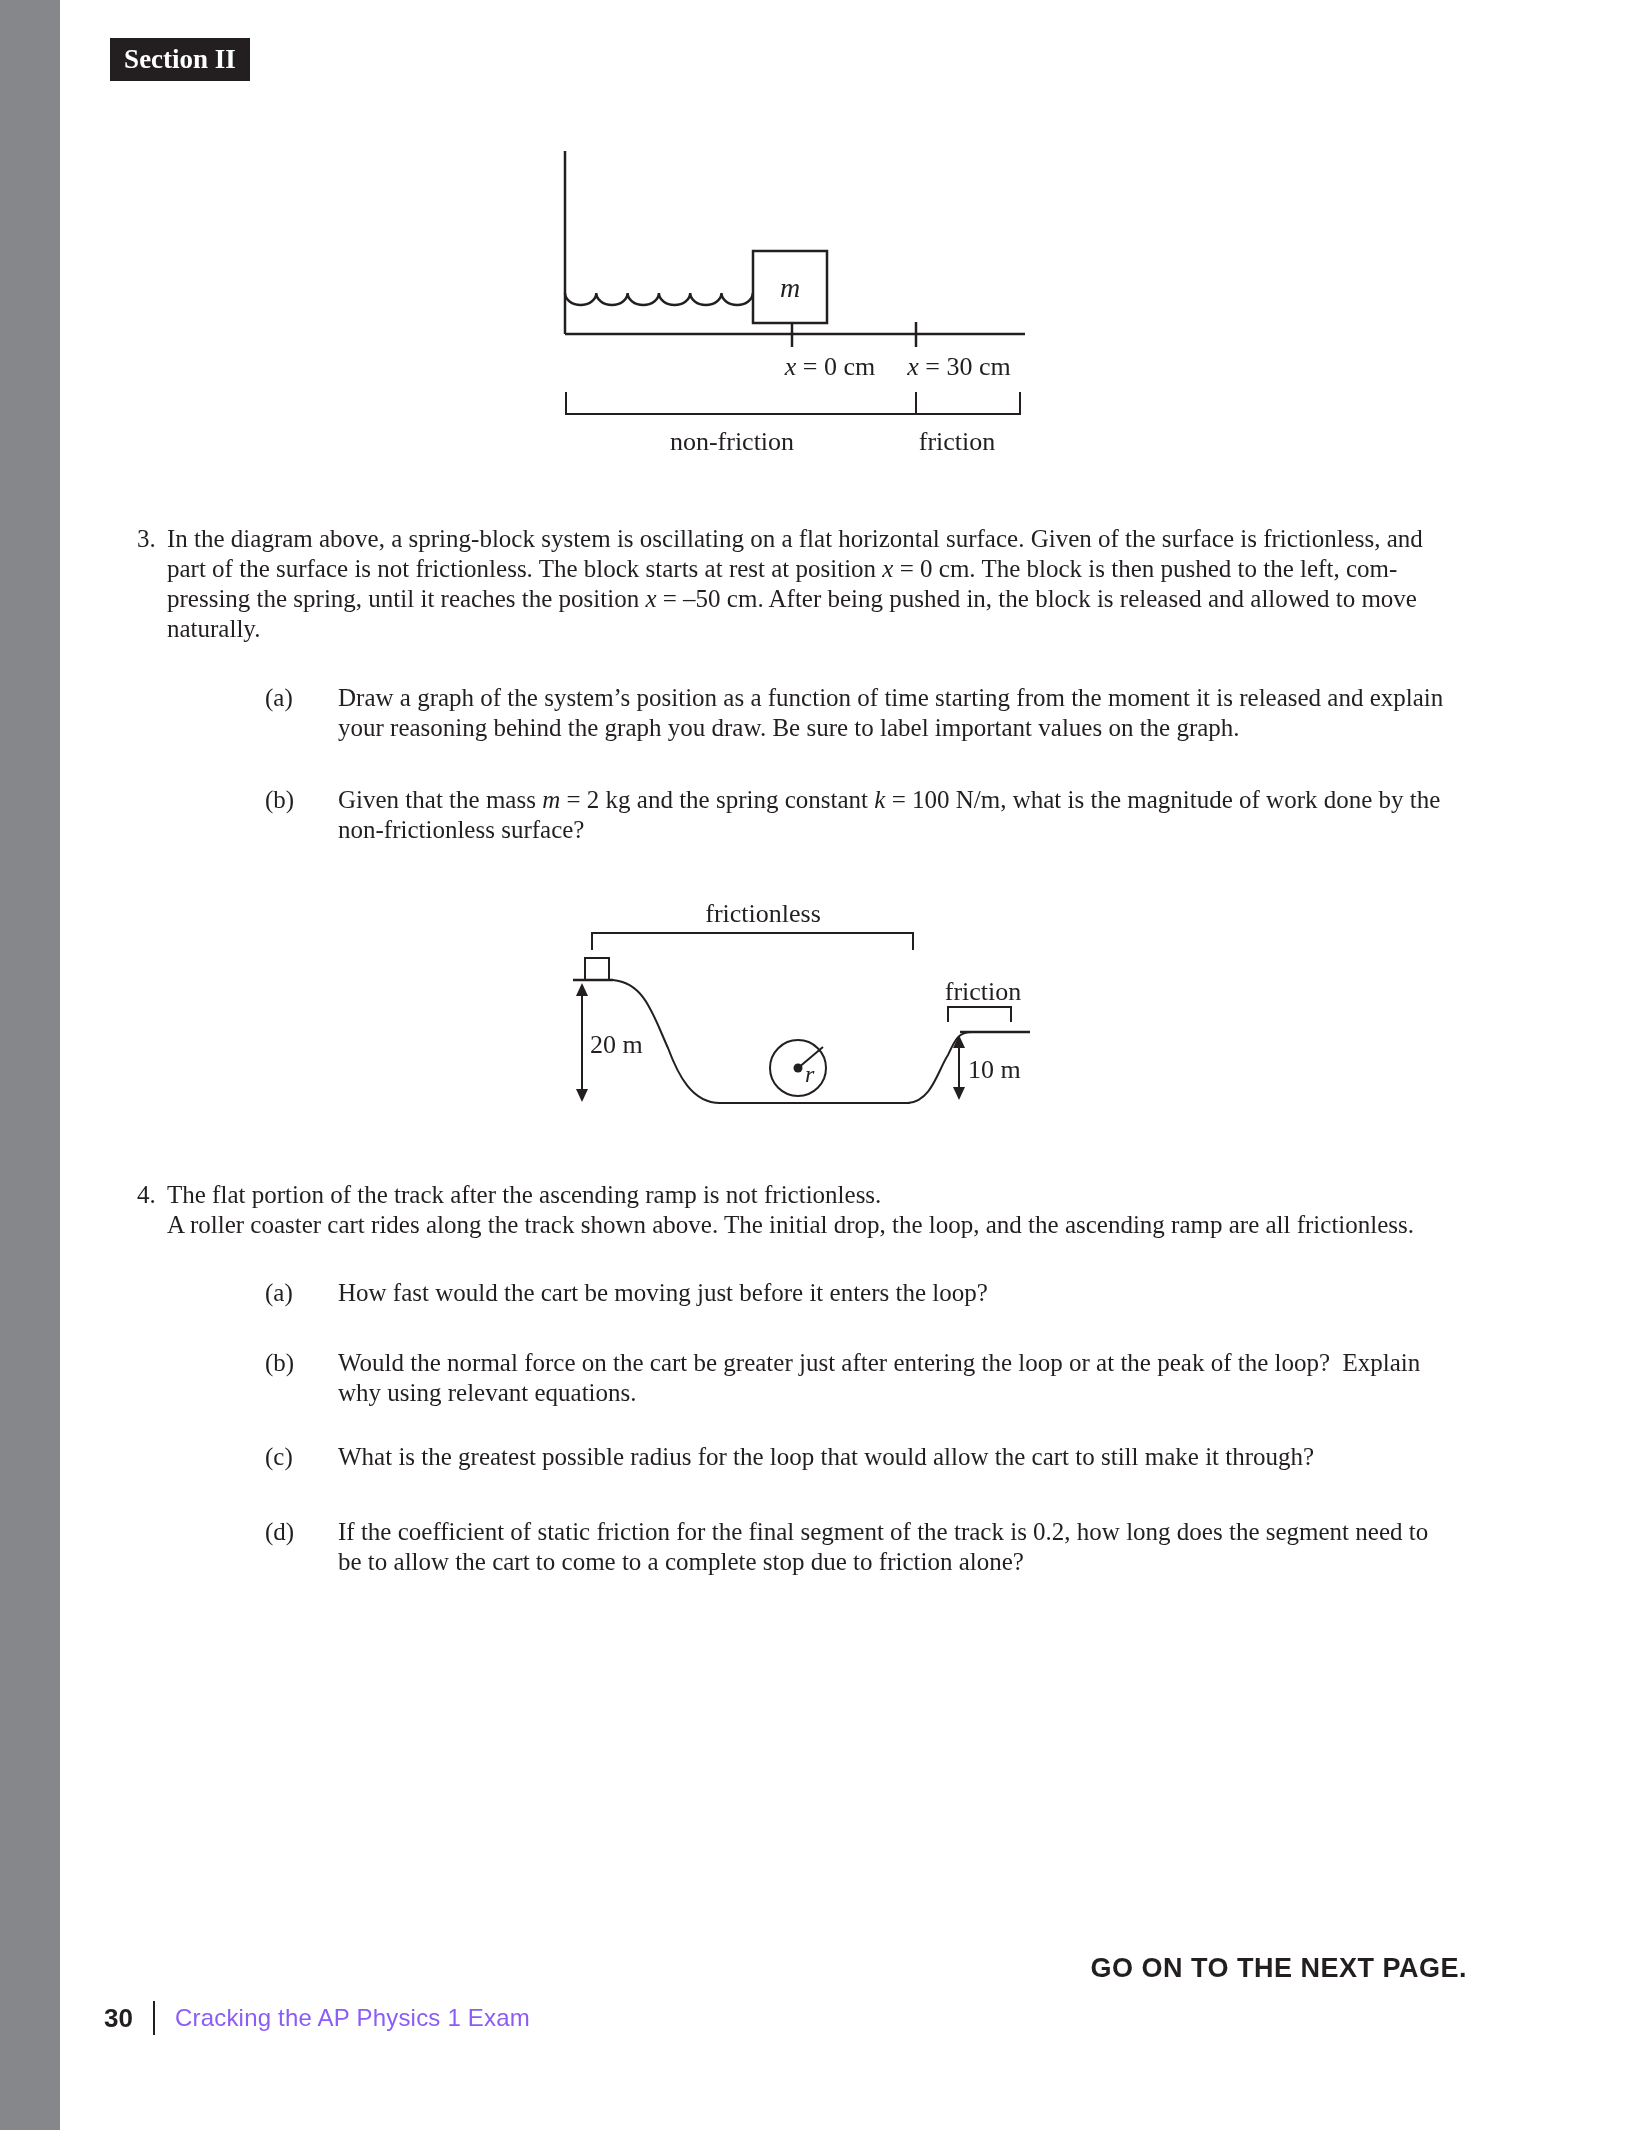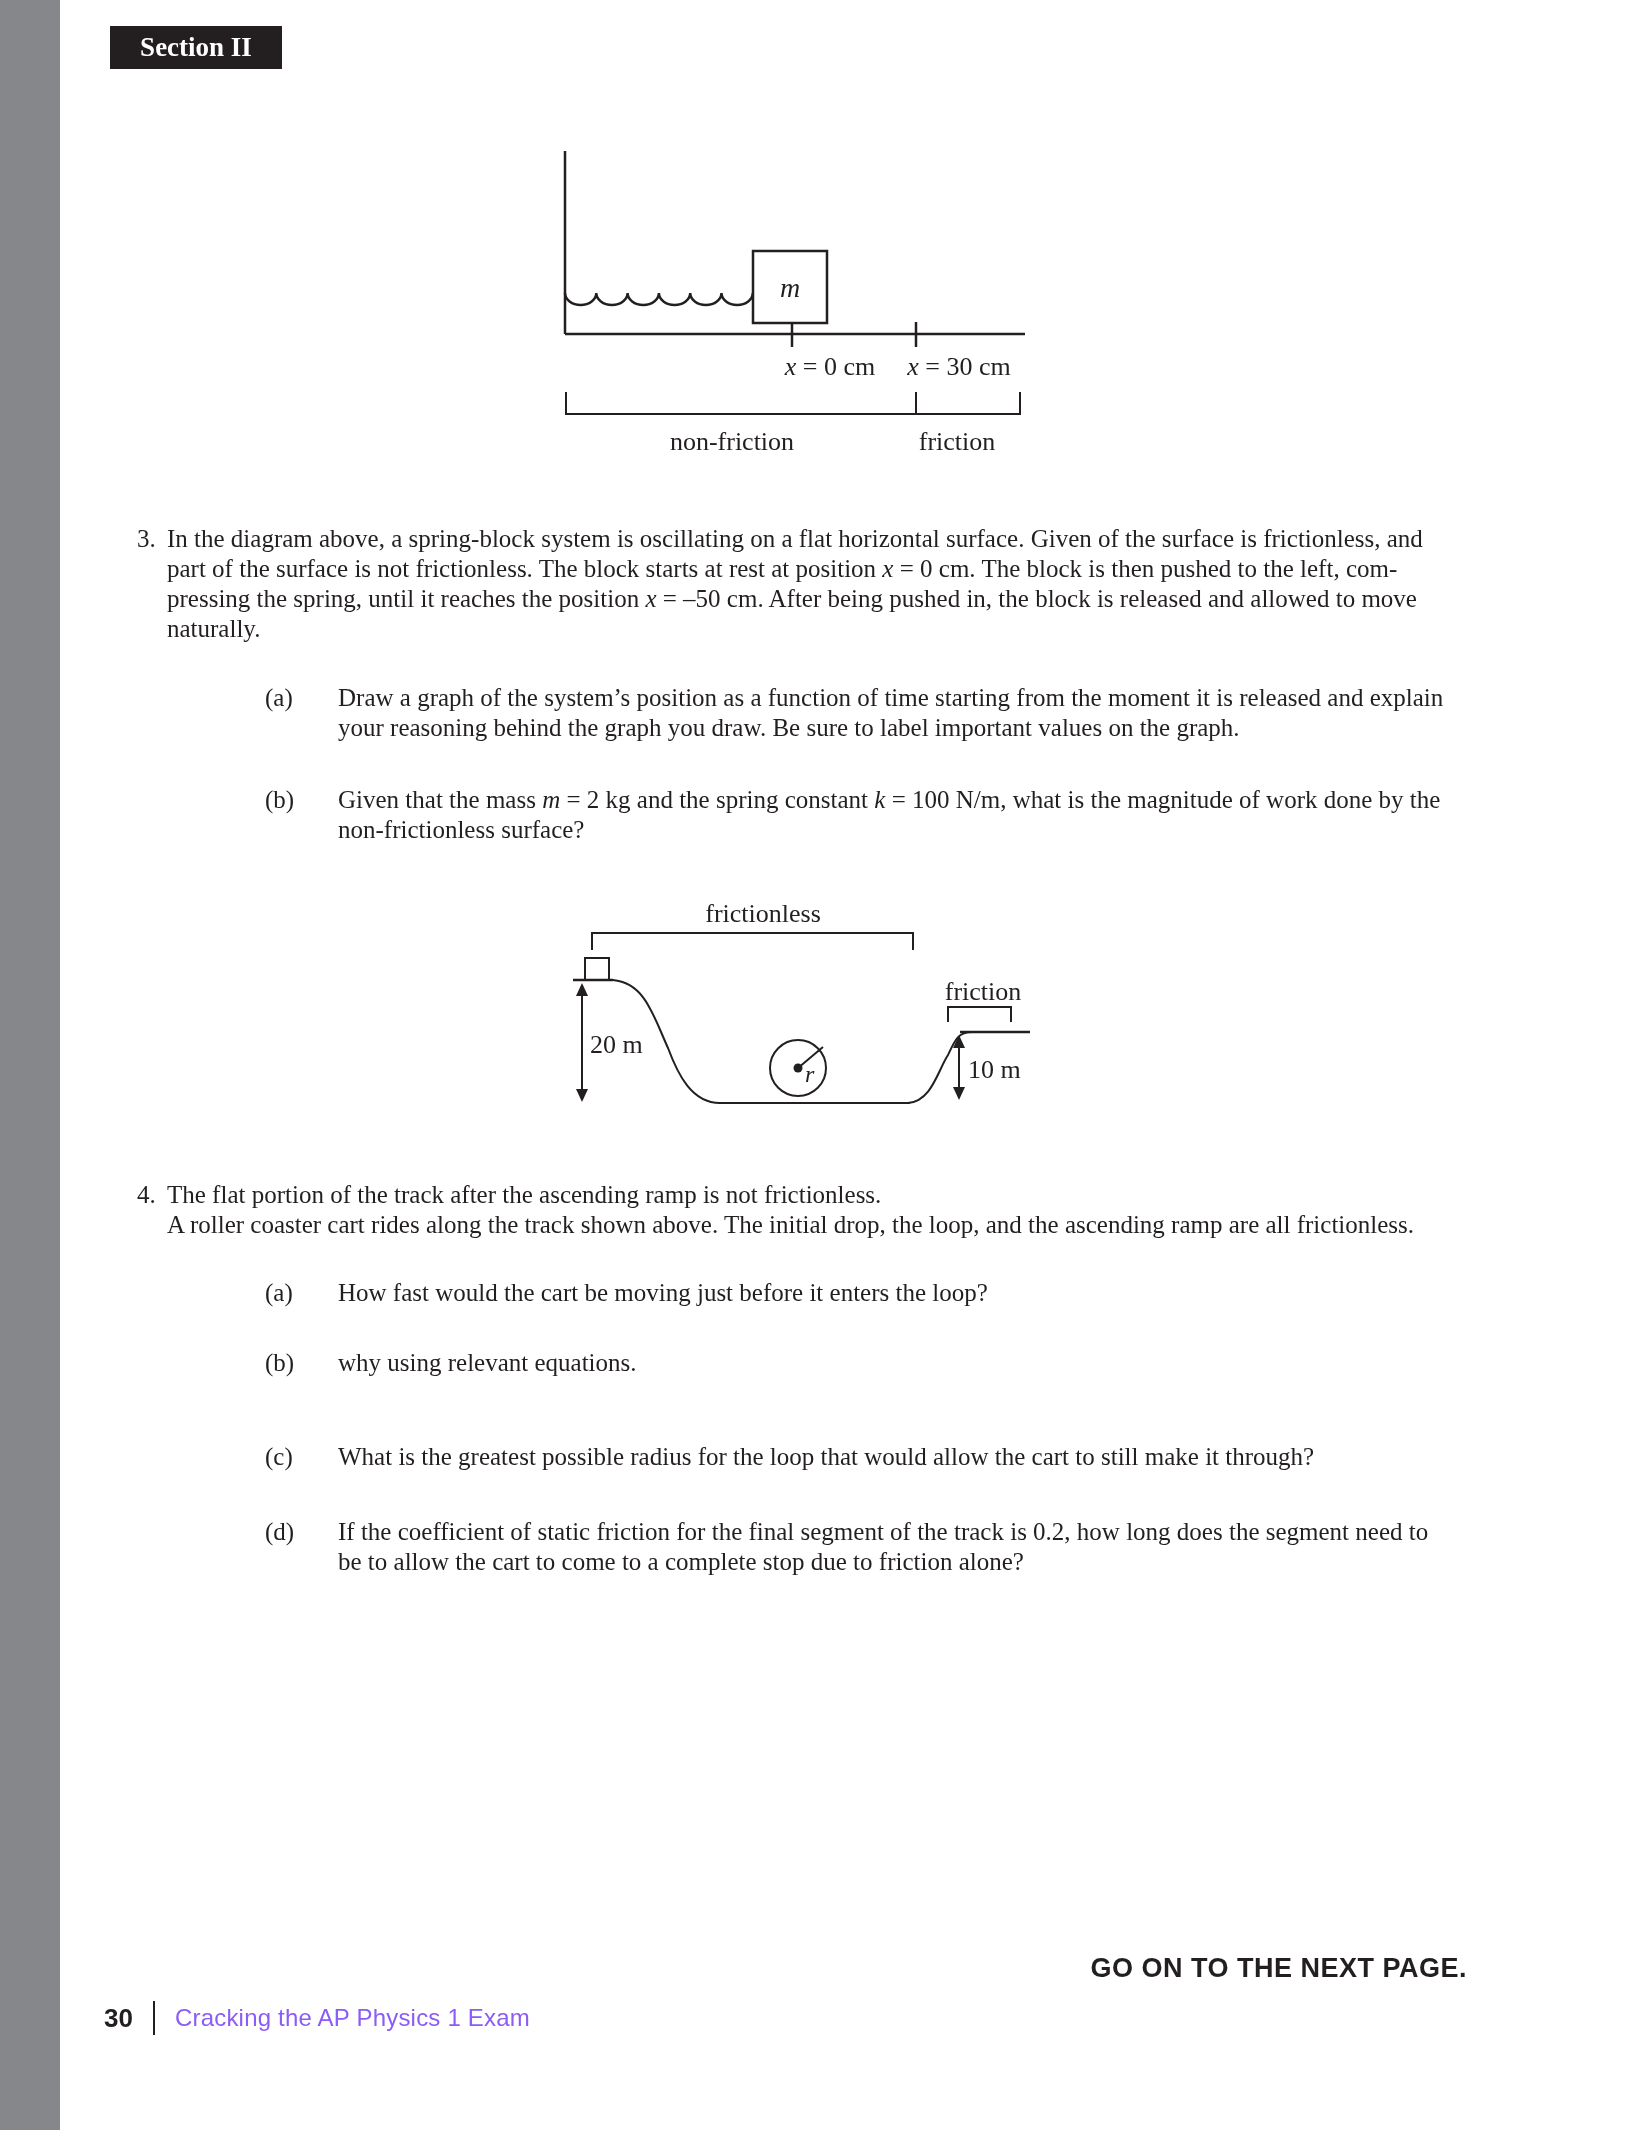--- a/index.html
+++ b/index.html
@@ -3,21 +3,21 @@
 <meta charset="utf-8">
 <style>
   html,body{margin:0;padding:0;background:#e8e8e8;}
   #page-root{
     position:relative;width:1640px;height:2130px;background:#ffffff;
     overflow:hidden;font-family:"Liberation Serif","DejaVu Serif",serif;
     color:#231f20;
   }
   .gray-bar{position:absolute;left:0;top:0;width:60px;height:2130px;background:#85878a;}
   .section-badge{
-    position:absolute;left:110px;top:26px;width:172px;height:43px;
+    position:absolute;left:110px;top:38px;width:140px;height:43px;
     background:#231f20;color:#ffffff;display:flex;align-items:center;justify-content:center;
     font-weight:bold;font-size:27px;
   }
   .qblock{position:absolute;left:137px;}
   .qnum{position:absolute;left:0;top:0;line-height:30px;font-size:25px;}
   .qlines{margin-left:30px;}
   .part{position:absolute;left:265px;}
   .plabel{position:absolute;left:0;top:0;line-height:30px;font-size:25px;}
   .plines{margin-left:73px;}
   .line{line-height:30px;font-size:25px;white-space:pre;}
@@ -141,20 +141,21 @@
   <div class="part" style="top:1278px;">
     <span class="plabel">(a)</span>
     <div class="plines">
       <div class="line"><span>How fast would the cart be moving just before it enters the loop?</span></div>
     </div>
   </div>
 
   <div class="part" style="top:1348px;">
     <span class="plabel">(b)</span>
     <div class="plines">
+      <div class="line"><span>Would the normal force on the cart be greater just after entering the loop or at the peak of the loop?  Explain</span></div>
       <div class="line"><span>why using relevant equations.</span></div>
     </div>
   </div>
 
   <div class="part" style="top:1442px;">
     <span class="plabel">(c)</span>
     <div class="plines">
       <div class="line"><span>What is the greatest possible radius for the loop that would allow the cart to still make it through?</span></div>
     </div>
   </div>

